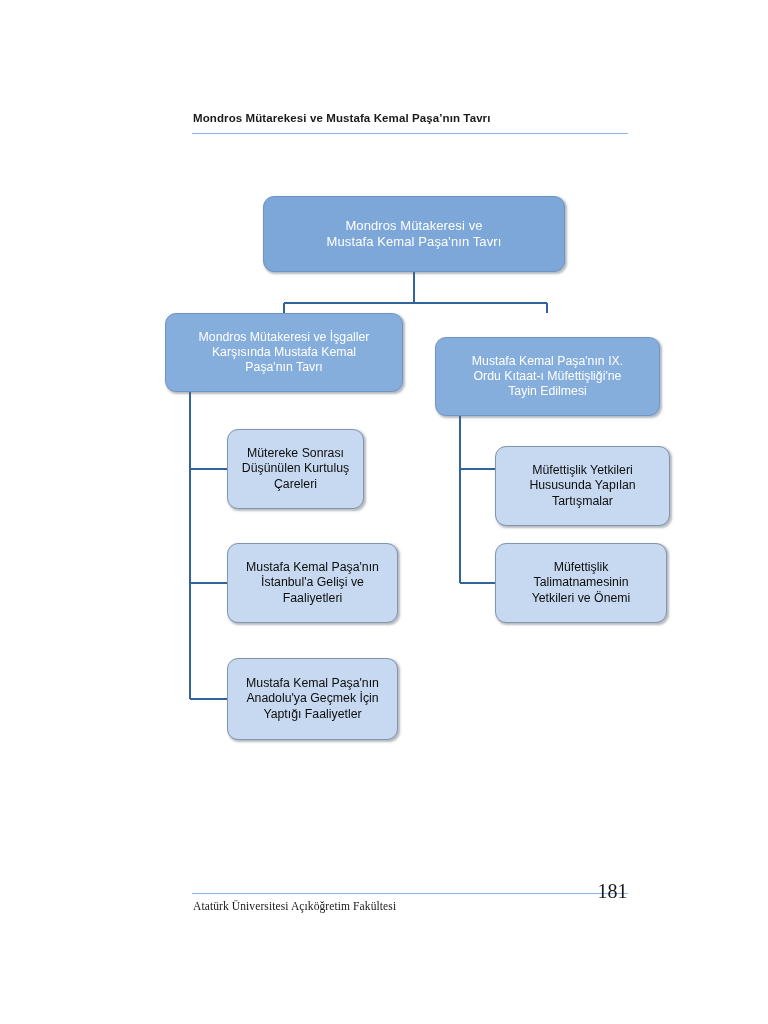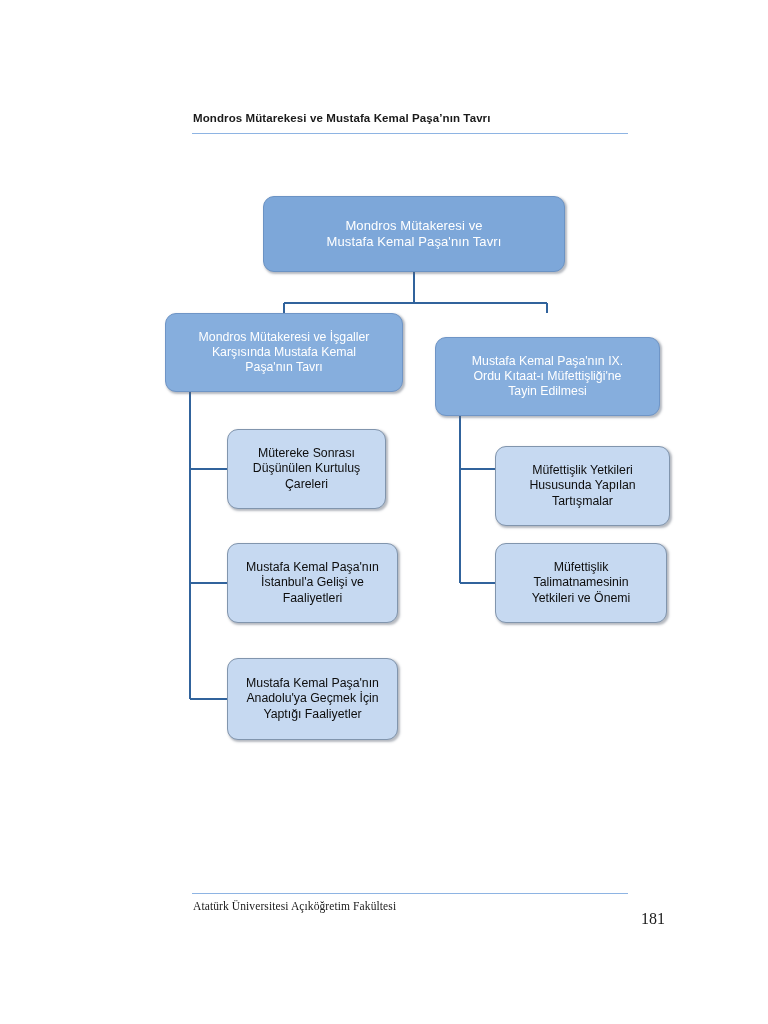--- a/index.html
+++ b/index.html
@@ -58,25 +58,25 @@
     top: 900px;
     font-size: 11.5px;
     color: #1a1a1a;
     letter-spacing: 0.1px;
     white-space: nowrap;
     font-family: Liberation Serif, serif;
   }
   .page-number {
     position: absolute;
     left: 560px;
-    top: 910px;
+    top: 880px;
     width: 105px;
-    text-align: right;
+    text-align: center;
     font-family: "Liberation Serif", serif;
-    font-size: 16px;
+    font-size: 20px;
     color: #1a1a1a;
   }
 
   
   .chart {
     position: absolute;
     left: 0;
     top: 0;
     width: 768px;
     height: 1024px;
@@ -123,21 +123,21 @@
     background: #c6d9f1;
     border: 1px solid #8195ad;
     color: #0d0d0d;
     font-size: 12.3px;
   }
 
   
   #node-root   { left: 263px; top: 196px; width: 302px; height: 76px; }
   #node-b1     { left: 165px; top: 313px; width: 238px; height: 79px; }
   #node-b2     { left: 435px; top: 313px; width: 225px; height: 79px; margin-top: 24px; }
-  #node-b1-l1  { left: 227px; top: 429px; width: 159px; height: 80px; }
+  #node-b1-l1  { left: 227px; top: 429px; width: 137px; height: 80px; }
   #node-b1-l2  { left: 227px; top: 543px; width: 171px; height: 80px; }
   #node-b1-l3  { left: 227px; top: 658px; width: 171px; height: 82px; }
   #node-b2-l1  { left: 495px; top: 446px; width: 175px; height: 80px; }
   #node-b2-l2  { left: 495px; top: 543px; width: 172px; height: 80px; }
 </style>
 </head>
 <body>
 
 <div class="page">
 

